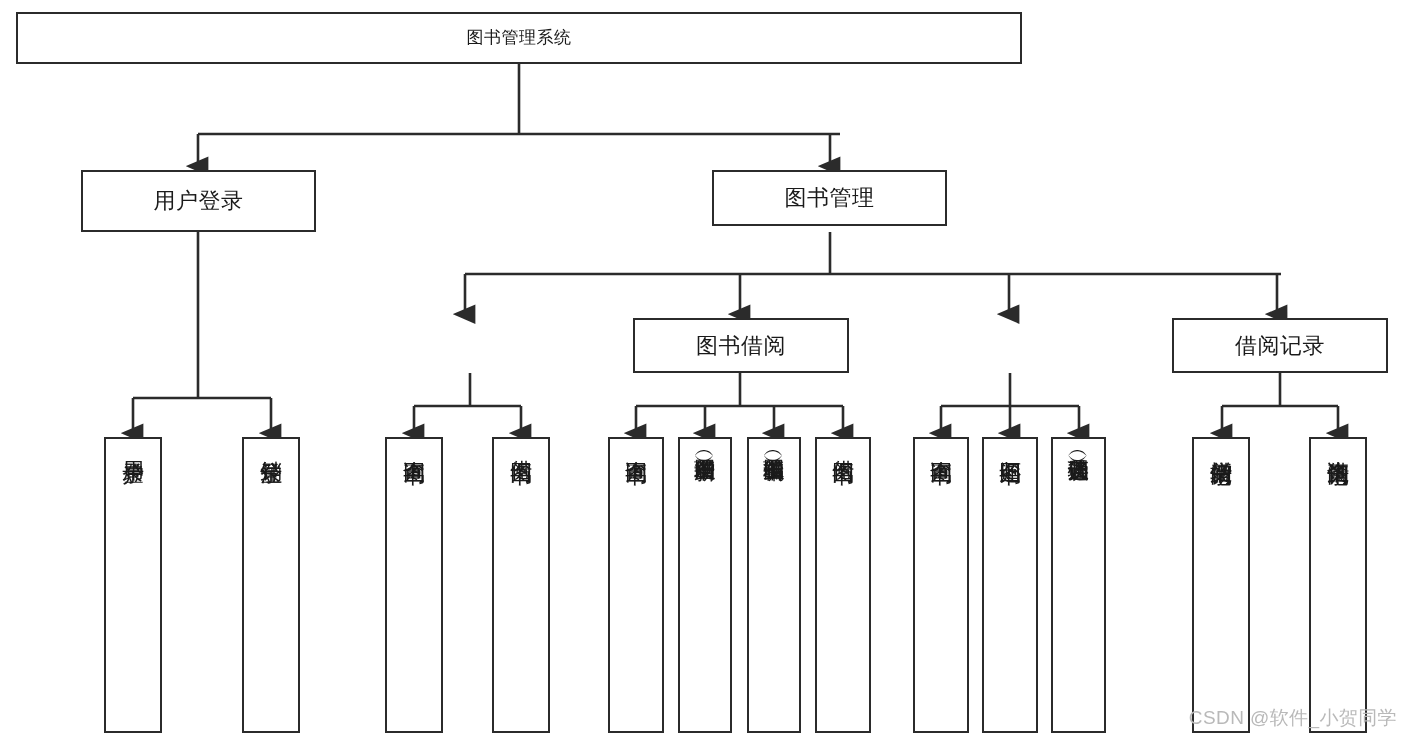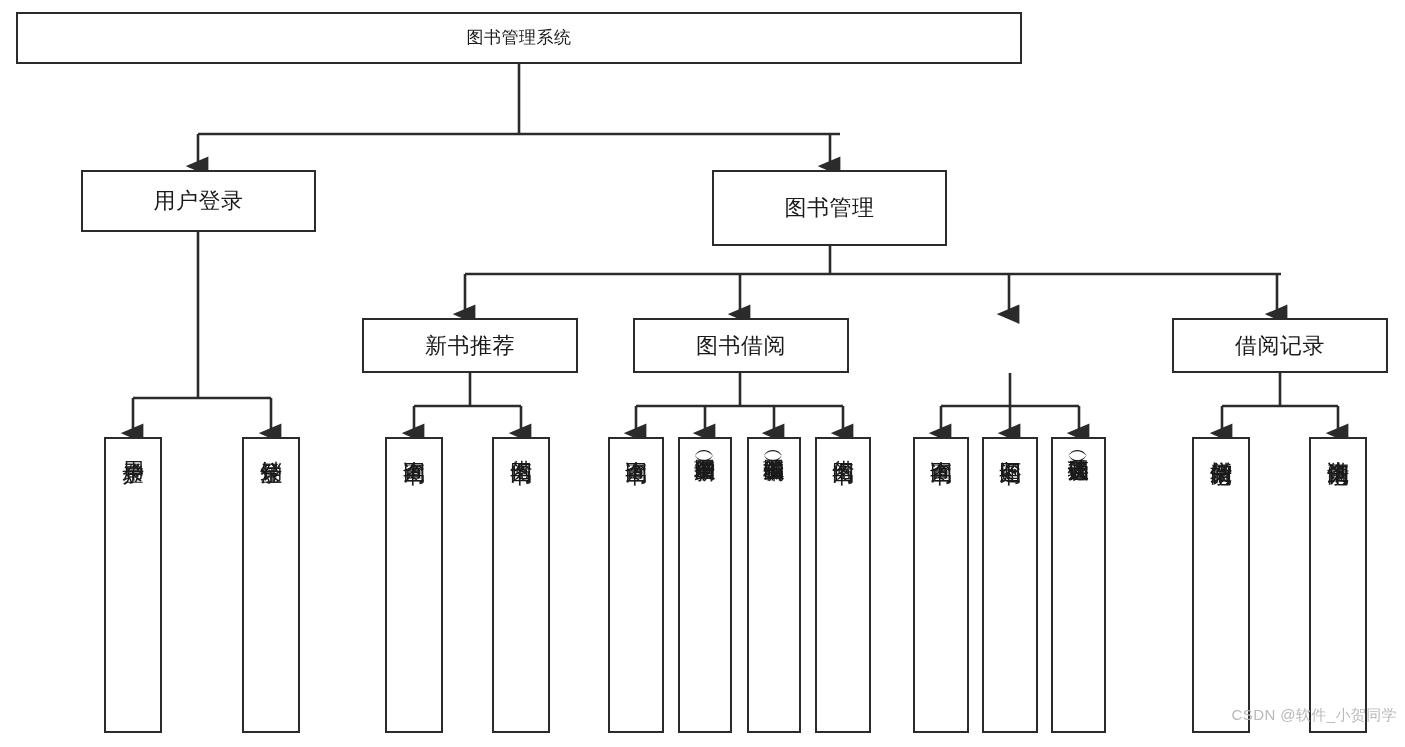--- a/index.html
+++ b/index.html
@@ -63,22 +63,22 @@
     white-space: nowrap;
     height: auto;
   }
   .node.vert.tall .node-label {
     font-size: 21px;
     letter-spacing: 0px;
   }
   #watermark {
     position: absolute;
     right: 8px;
-    bottom: 22px;
-    font-size: 15px;
+    bottom: 16px;
+    font-size: 19px;
     color: #b9b9b9;
     letter-spacing: 0.4px;
     z-index: 6;
     white-space: nowrap;
   }
 </style>
 </head>
 <body>
 
 <div id="canvas">
@@ -134,27 +134,24 @@
   </svg>
 
   <div class="node root horiz" style="left:16px; top:12px; width:1006px; height:52px;">
     <span class="node-label">图书管理系统</span>
   </div>
 
   <div class="node horiz" style="left:81px; top:170px; width:235px; height:62px;">
     <span class="node-label">用户登录</span>
   </div>
 
-  <div class="node horiz" style="left:712px; top:170px; width:235px; height:76px;">
+  <div class="node horiz" style="left:712px; top:170px; width:235px; height:56px;">
     <span class="node-label">图书管理</span>
   </div>
 
-  <div class="node horiz" style="left:362px; top:318px; width:216px; height:55px;">
-    <span class="node-label">新书推荐</span>
-  </div>
 
   <div class="node horiz" style="left:633px; top:318px; width:216px; height:55px;text-align:right;">
     <span class="node-label">图书借阅</span>
   </div>
 
 
   <div class="node horiz" style="left:1172px; top:318px; width:216px; height:55px;text-align:right;">
     <span class="node-label">借阅记录</span>
   </div>
 

